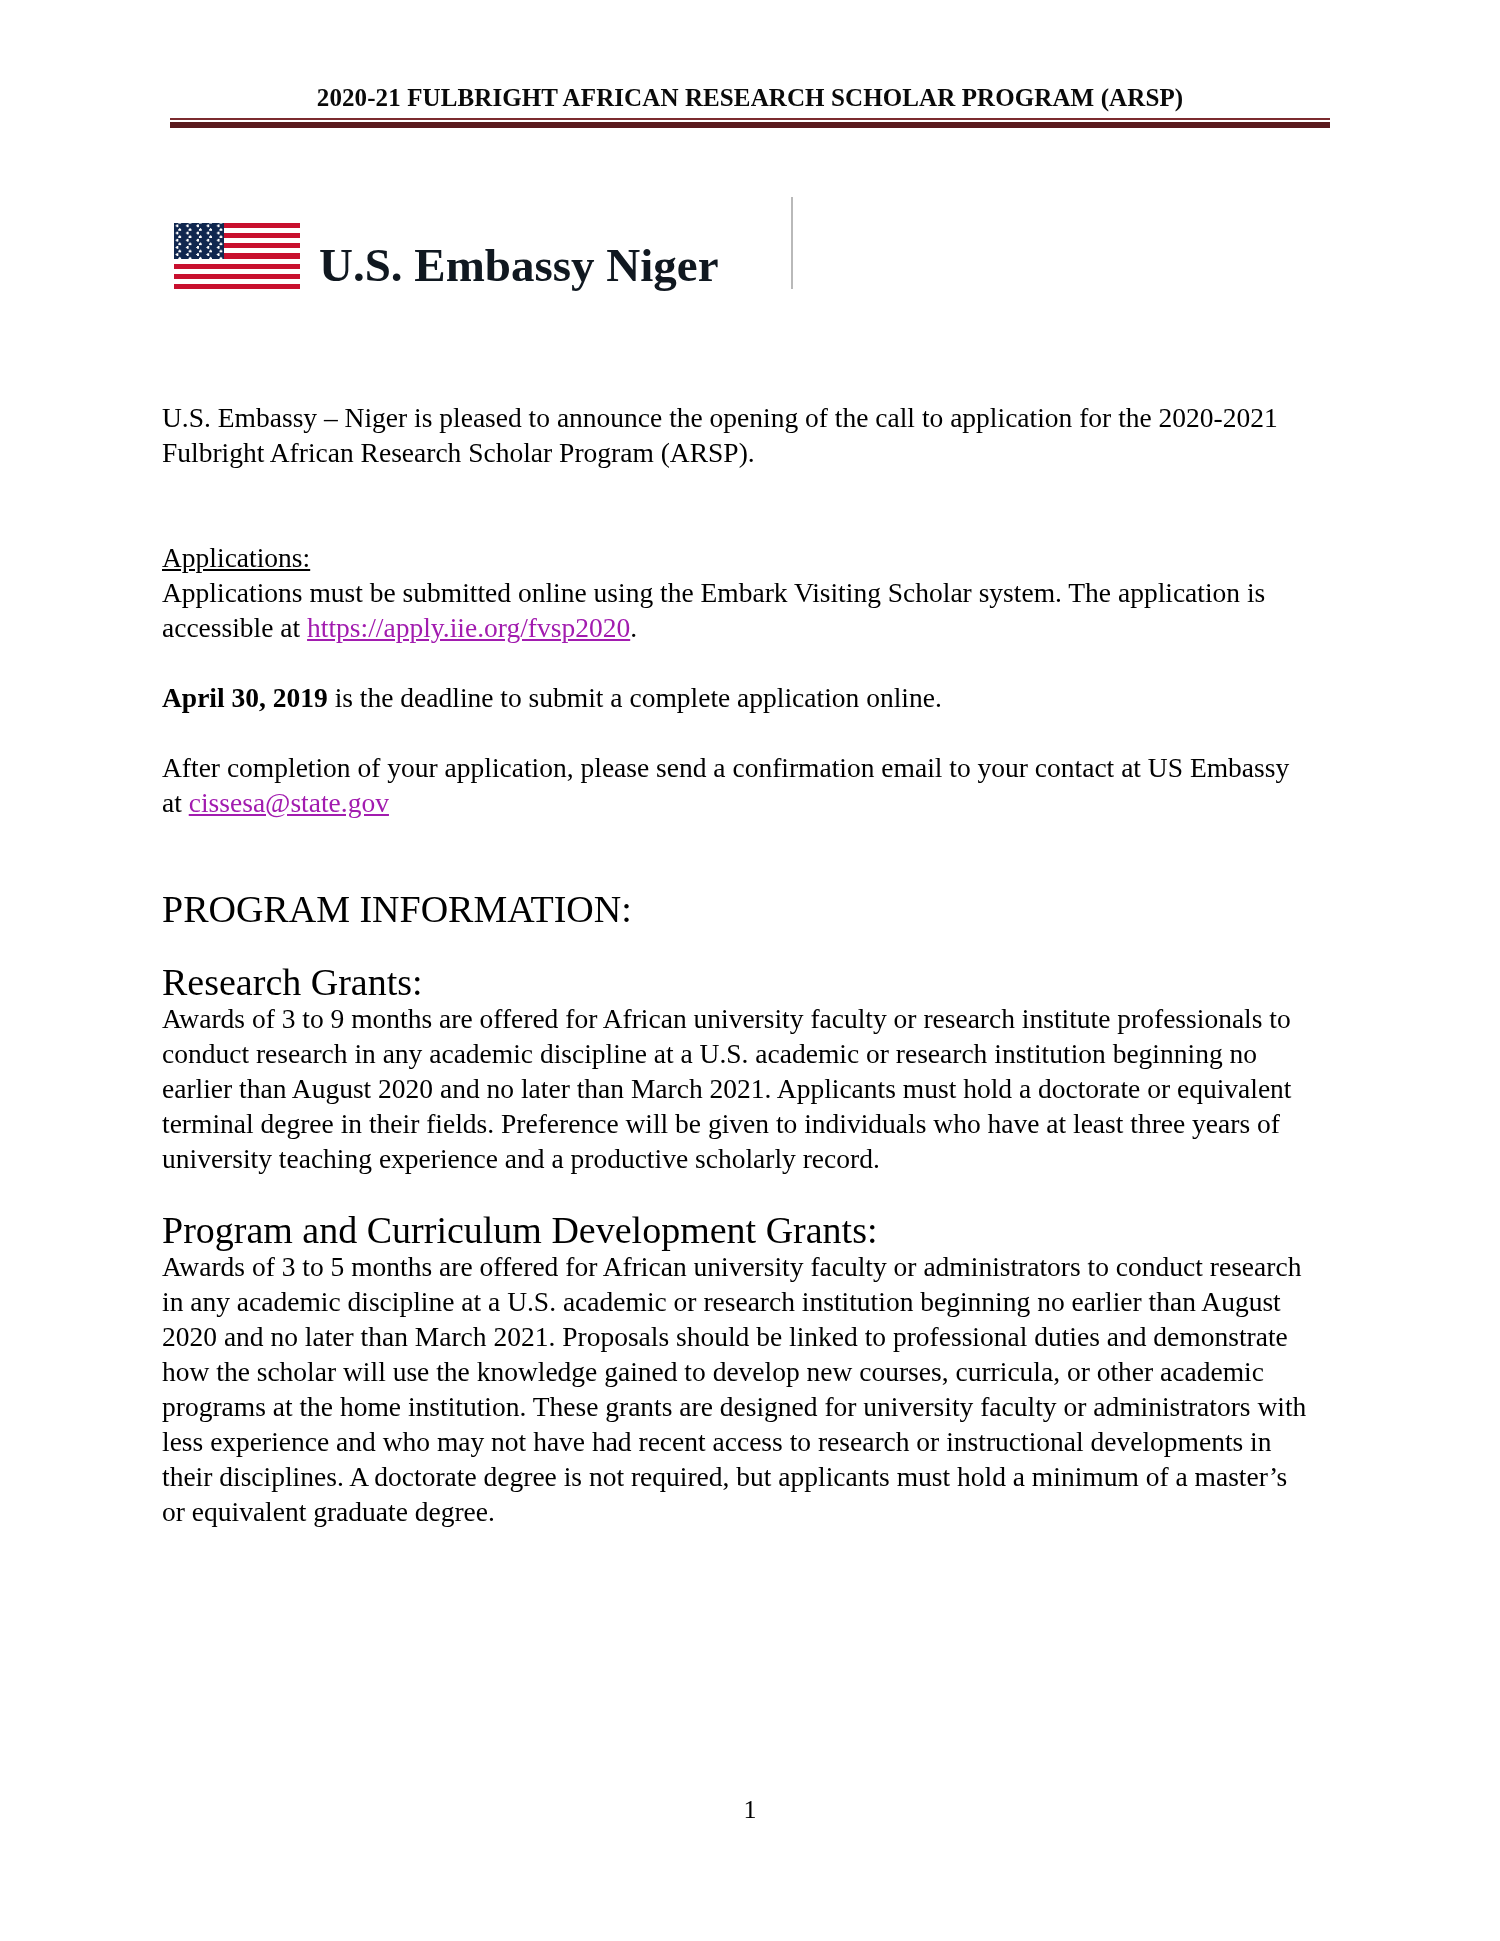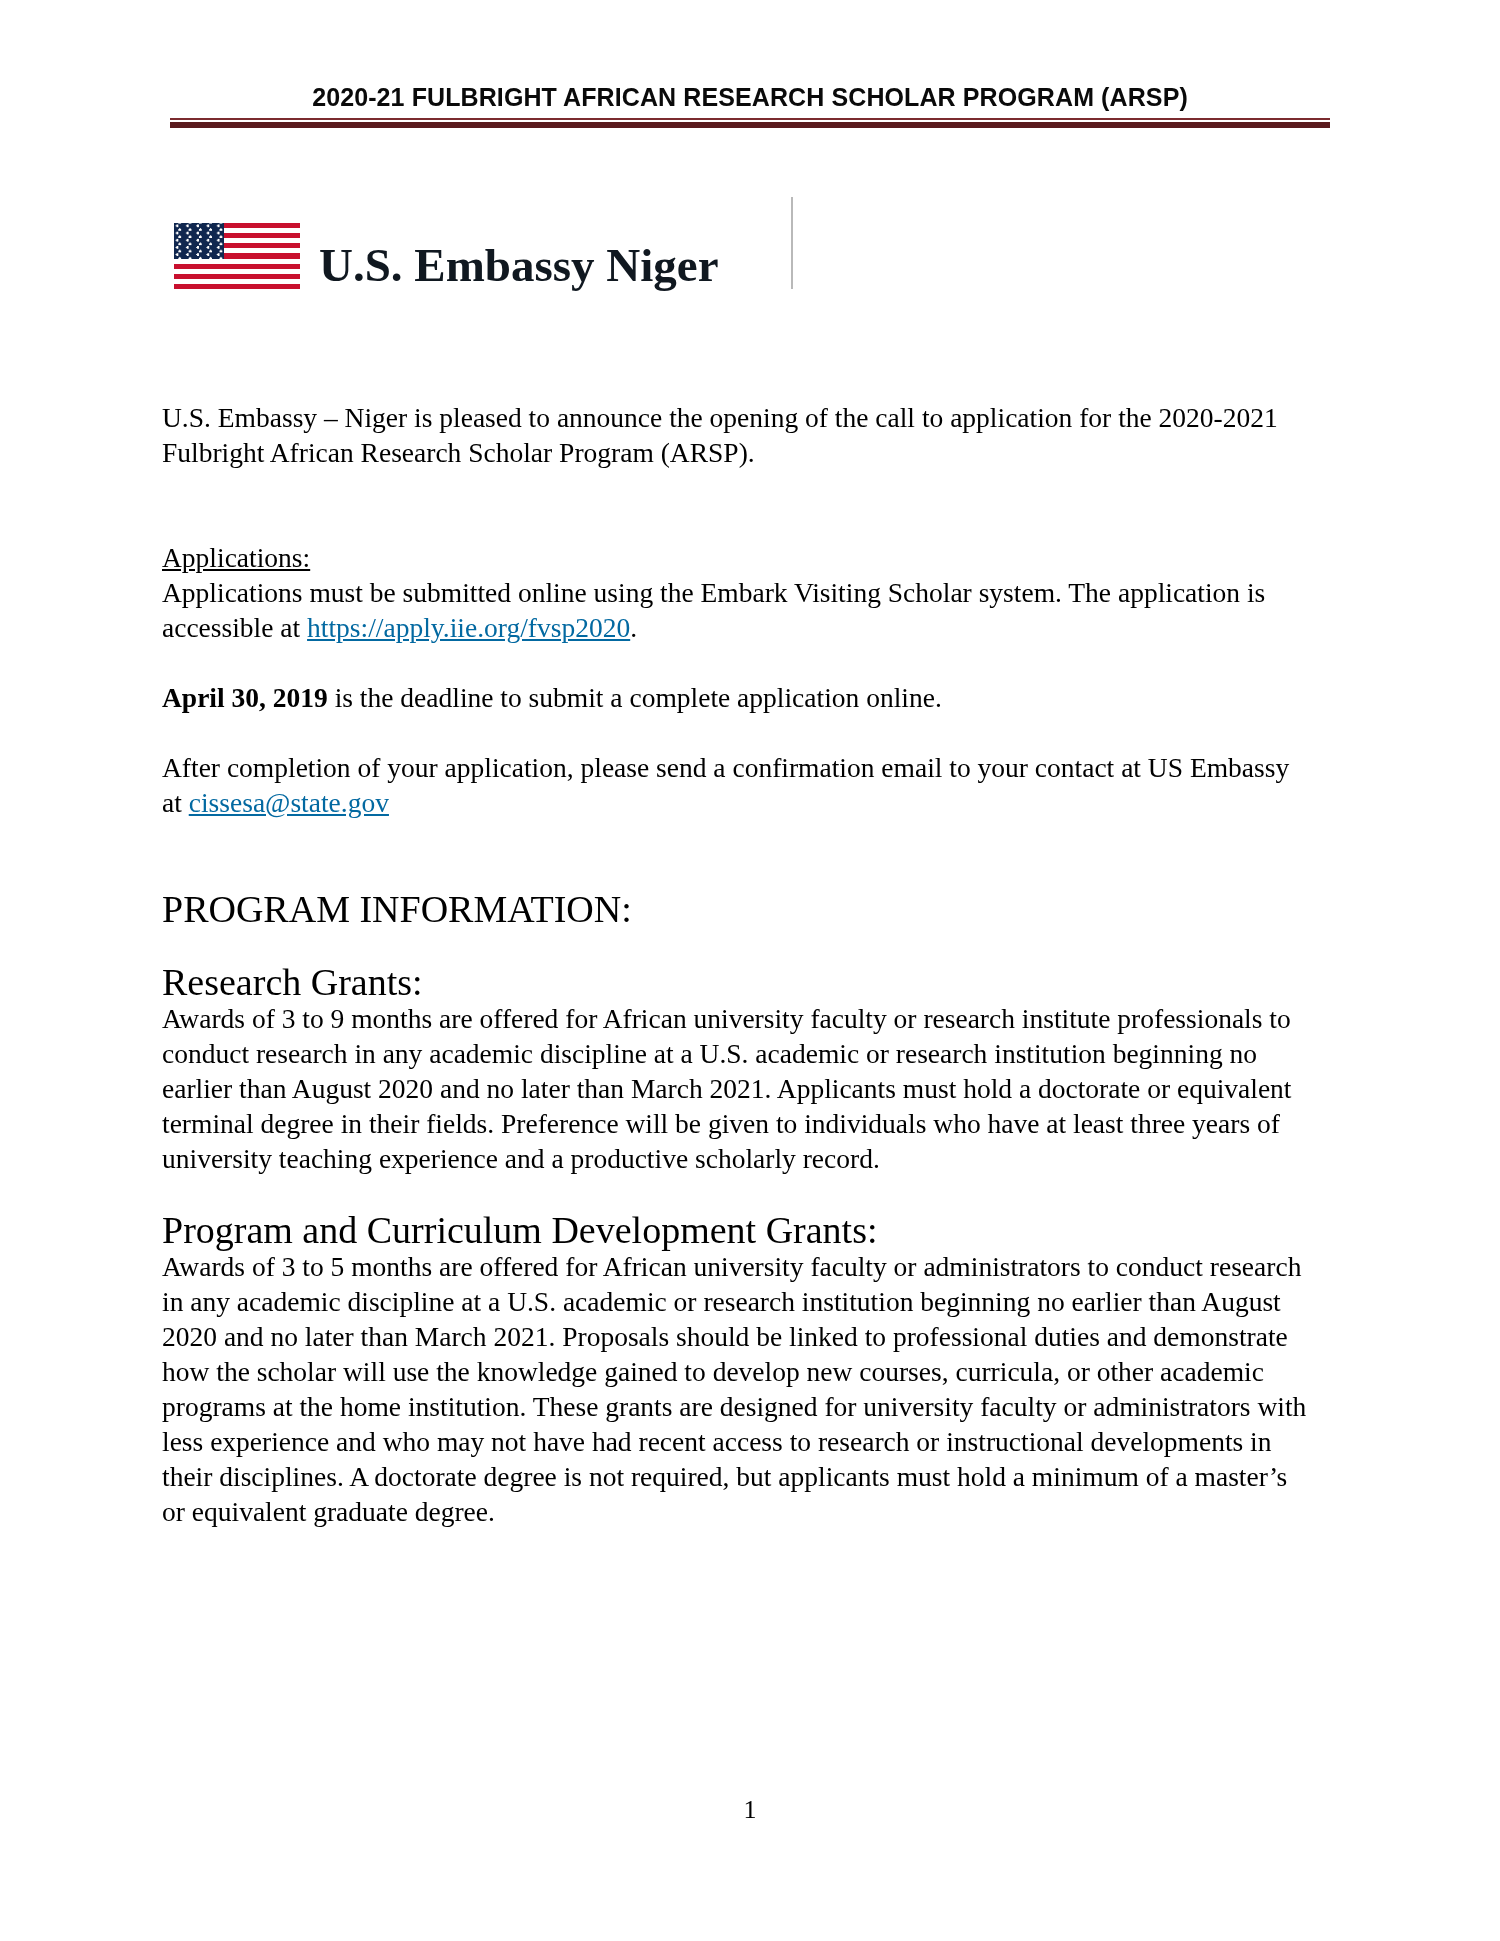--- a/index.html
+++ b/index.html
@@ -26,21 +26,21 @@
 
   
   .doc-header {
     position: absolute;
     left: 0;
     right: 0;
     top: 84px;
     text-align: center;
   }
   .doc-header .header-title {
-    font-family: Liberation Sans, sans-serif;
+    font-family: Liberation Serif, serif;
     font-weight: bold;
     font-size: 25px;
     letter-spacing: 0.1px;
     line-height: 1.1;
     color: #0a0a0a;
   }
   .header-rule {
     position: absolute;
     left: 170px;
     right: 170px;
@@ -136,21 +136,21 @@
   .content p {
     margin: 0;
   }
   .spacer-lg { height: 70px; }
   .spacer-md { height: 35px; }
 
   .u { text-decoration: underline; text-align: right; }
   .b { font-weight: bold; }
   a.link,
   .link {
-    color: #0369a1;
+    color: #a21caf;
     text-decoration: underline;
     cursor: pointer;
   }
 
   .section-title {
     font-size: 38px;
     line-height: 38px;
     font-weight: normal;
     margin: 0;
     color: #000000;

